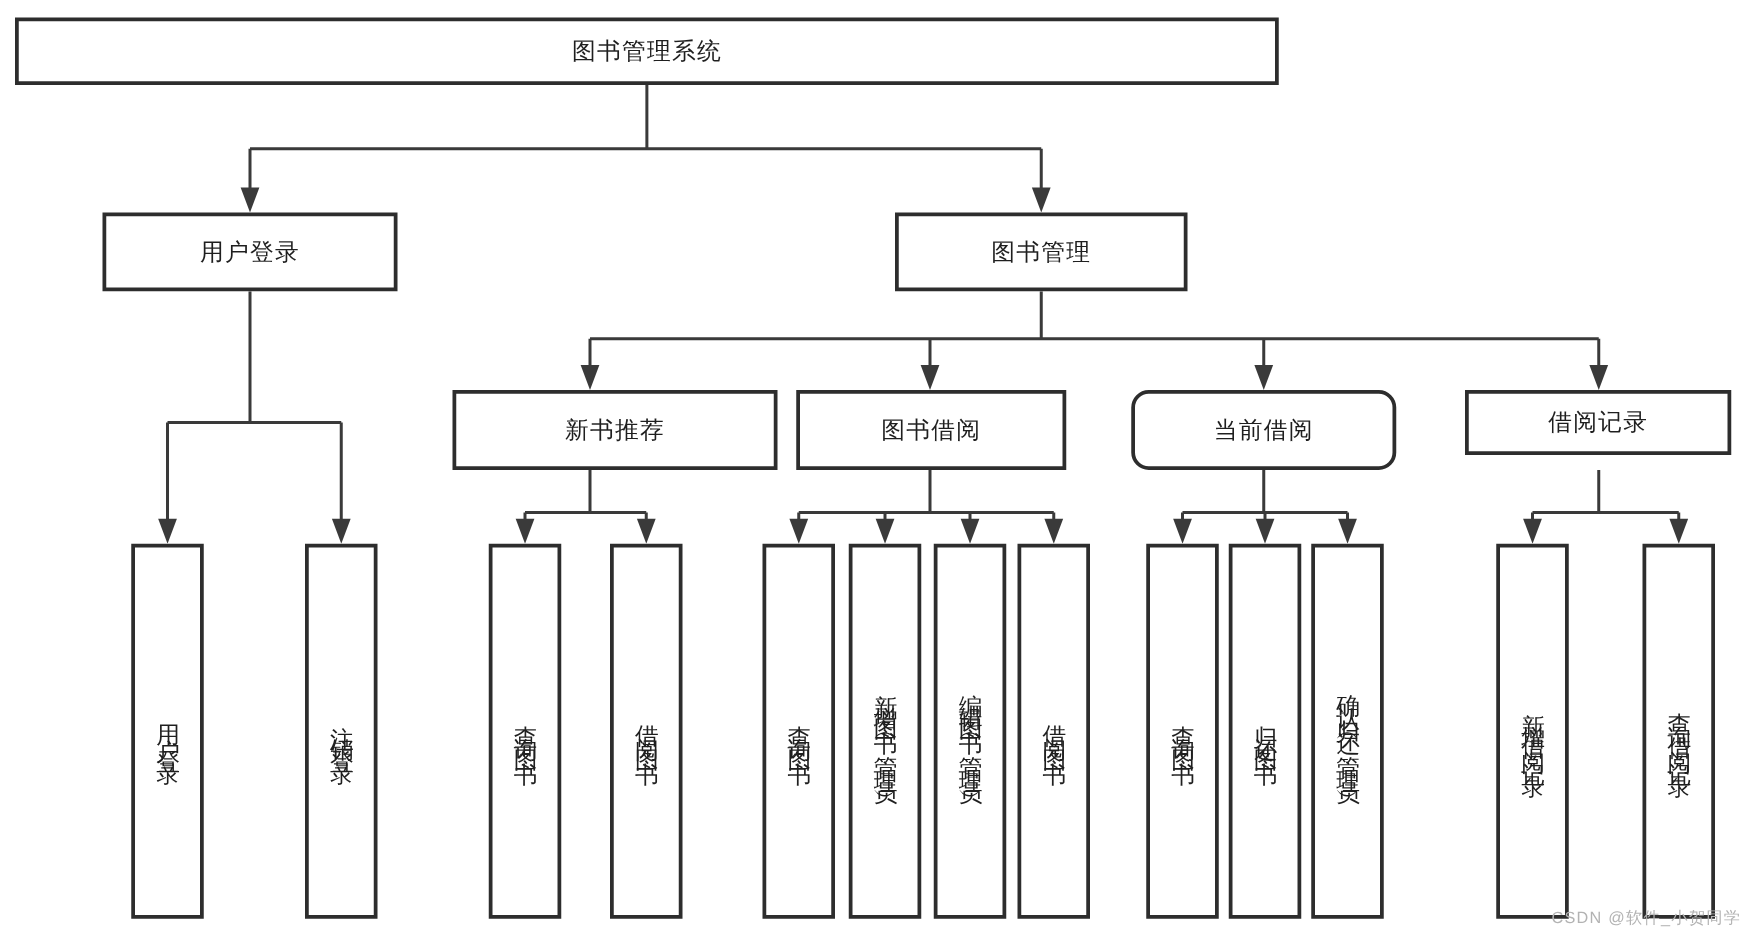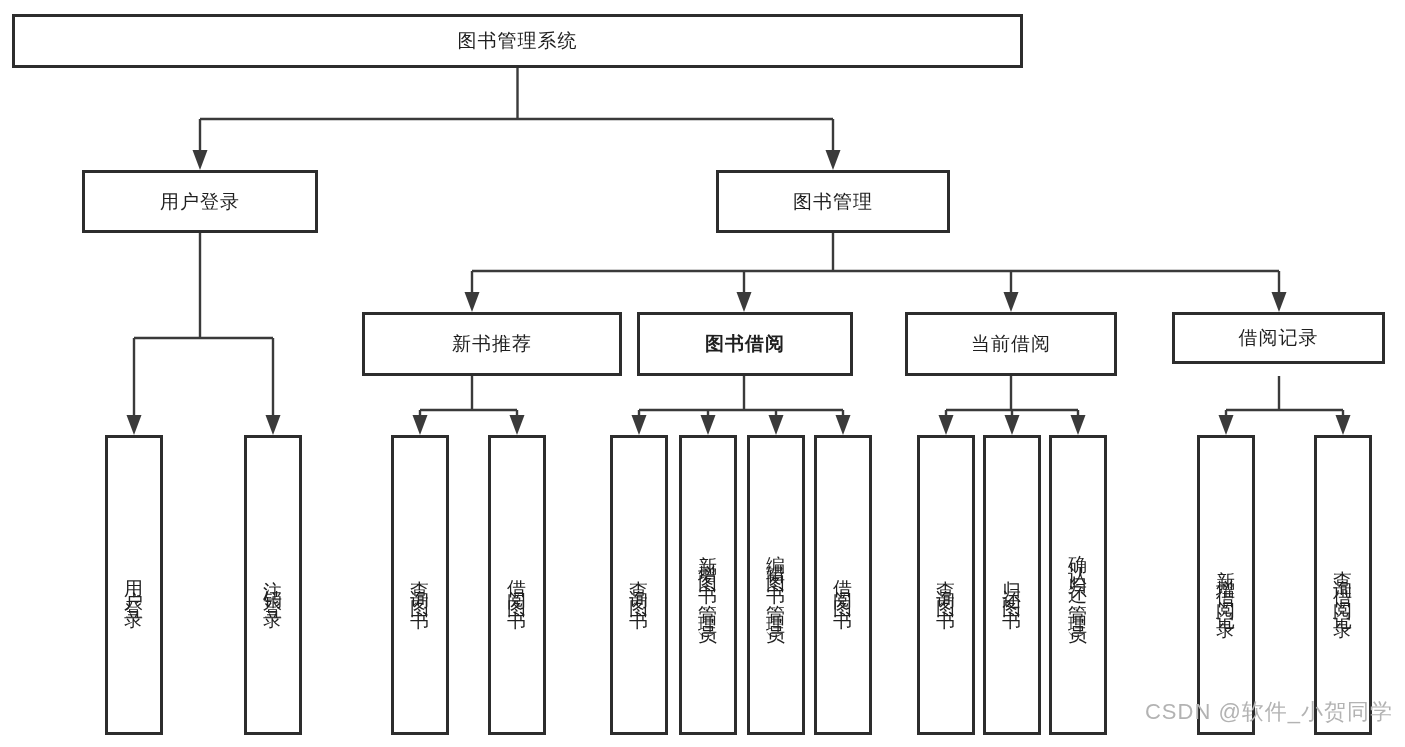--- a/index.html
+++ b/index.html
@@ -36,22 +36,22 @@
   }
   .leaf .lbl{
     writing-mode:vertical-lr;
     text-orientation:mixed;
     letter-spacing:10px;
     line-height:1;
     white-space:nowrap;
   }
   #watermark{
     position:absolute;
-    right:12px;bottom:20px;
-    font-size:22px;
+    right:12px;bottom:4px;
+    font-size:13px;
     color:var(--wm);
     letter-spacing:1px;
   }
 </style>
 </head>
 <body>
 
 <div id="canvas">
 
   <svg id="connectors" viewBox="0 0 1405 747" xmlns="http://www.w3.org/2000/svg">
@@ -97,24 +97,24 @@
   <div class="node" style="left:82px;top:170px;width:236px;height:63px;">
     <span class="lbl">用户登录</span>
   </div>
   <div class="node" style="left:716px;top:170px;width:234px;height:63px;text-align:right;">
     <span class="lbl">图书管理</span>
   </div>
 
   <div class="node" style="left:362px;top:312px;width:260px;height:64px;">
     <span class="lbl">新书推荐</span>
   </div>
-  <div class="node" style="left:637px;top:312px;width:216px;height:64px;font-weight:bold;">
+  <div class="node" style="left:637px;top:312px;width:216px;height:64px;">
     <span class="lbl">图书借阅</span>
   </div>
-  <div class="node" style="left:905px;top:312px;width:212px;height:64px;">
+  <div class="node" style="left:905px;top:312px;width:212px;height:64px;border-radius:14px;">
     <span class="lbl">当前借阅</span>
   </div>
   <div class="node" style="left:1172px;top:312px;width:213px;height:52px;">
     <span class="lbl">借阅记录</span>
   </div>
 
   <div class="node leaf" style="left:105px;top:435px;width:58px;height:300px;">
     <span class="lbl">用户登录</span>
   </div>
   <div class="node leaf" style="left:244px;top:435px;width:58px;height:300px;">

